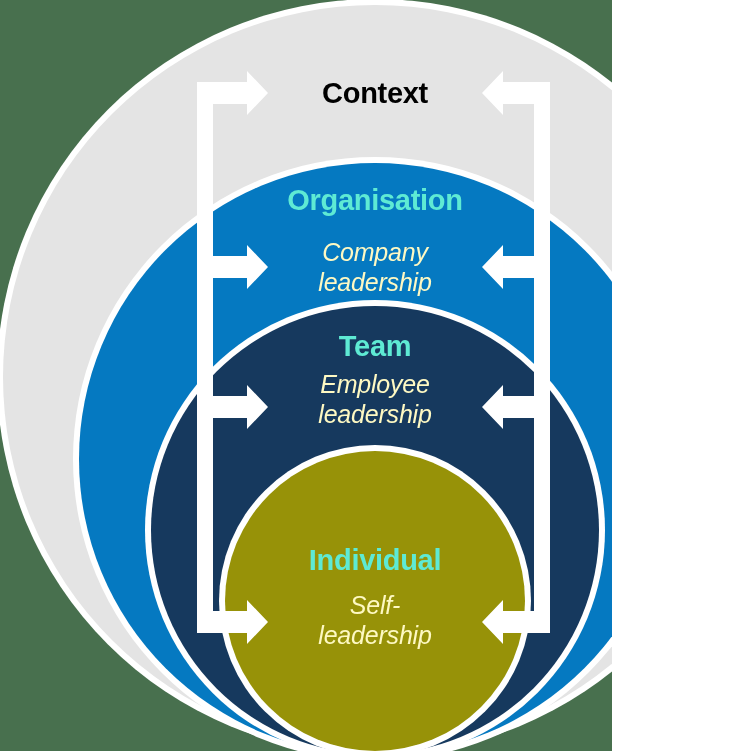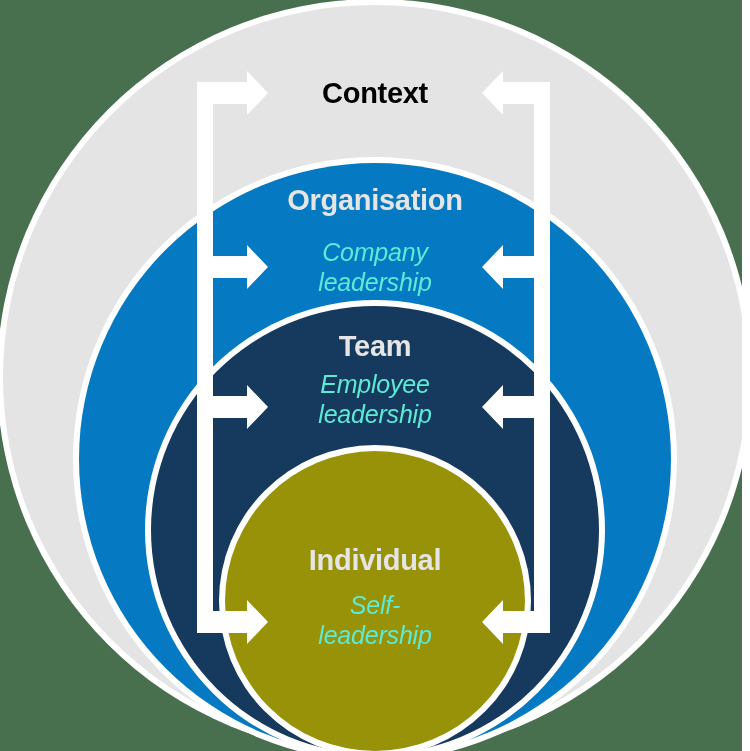--- a/index.html
+++ b/index.html
@@ -2,21 +2,21 @@
 <html><head>
 <meta charset="utf-8">
 <style>
   html, body {
     margin: 0;
     padding: 0;
     font-family: "Liberation Sans", sans-serif;
   }
   .stage {
     position: relative;
-    width: 742px;
+    width: 612px;
     height: 751px;
     background: #48704e;
     overflow: hidden;
   }
   .circle {
     position: absolute;
     border-radius: 50%;
     box-shadow: 0 0 0 6px #ffffff;
   }
   .c-context {
@@ -69,36 +69,36 @@
   .lvl-title {
     position: absolute;
     left: 0;
     width: 750px;
     text-align: center;
     font-weight: bold;
     font-size: 29px;
     line-height: 36px;
     letter-spacing: -0.3px;
     z-index: 20;
-    color: #e5e5e5;
+    color: #5eead4;
   }
   .t-context    { top: 75px;  color: #000000; }
   .t-organisation { top: 182px; }
   .t-team       { top: 328px; }
   .t-individual { top: 542px; }
   .lvl-sub {
     position: absolute;
     left: 0;
     width: 750px;
     text-align: center;
     font-style: italic;
     font-size: 25px;
     line-height: 30px;
     letter-spacing: -0.2px;
-    color: #5eead4;
+    color: #fef9c3;
     z-index: 20;
   }
   .s-organisation { top: 237px; }
   .s-team         { top: 369px; }
   .s-individual   { top: 590px; }
 </style>
 </head>
 <body>
 
 <div class="stage">

